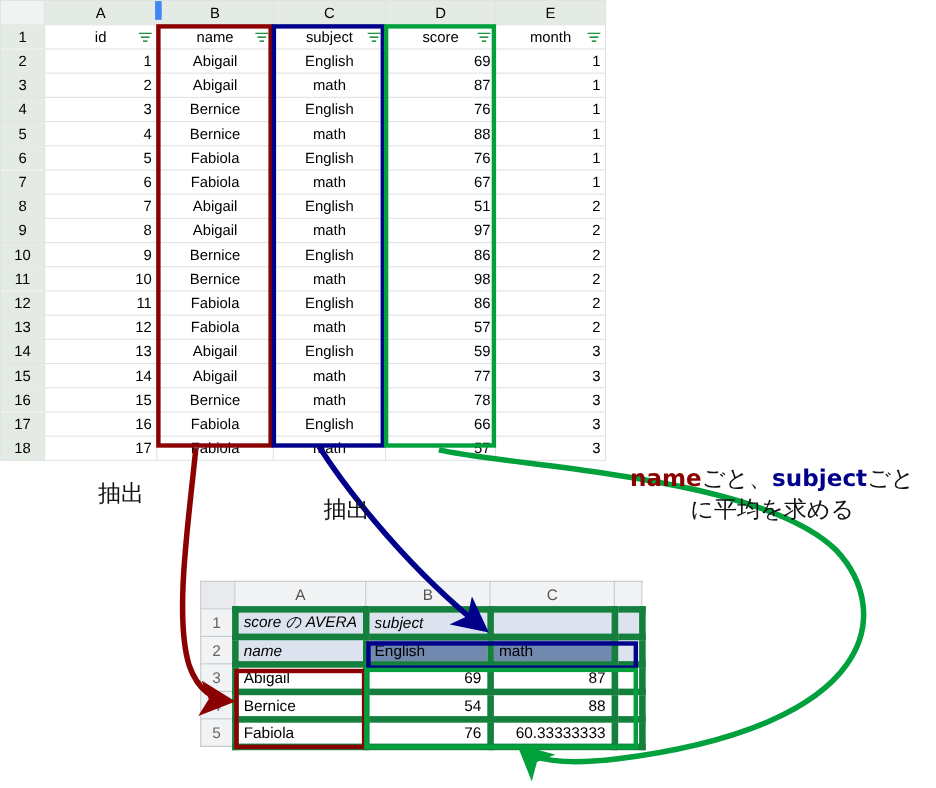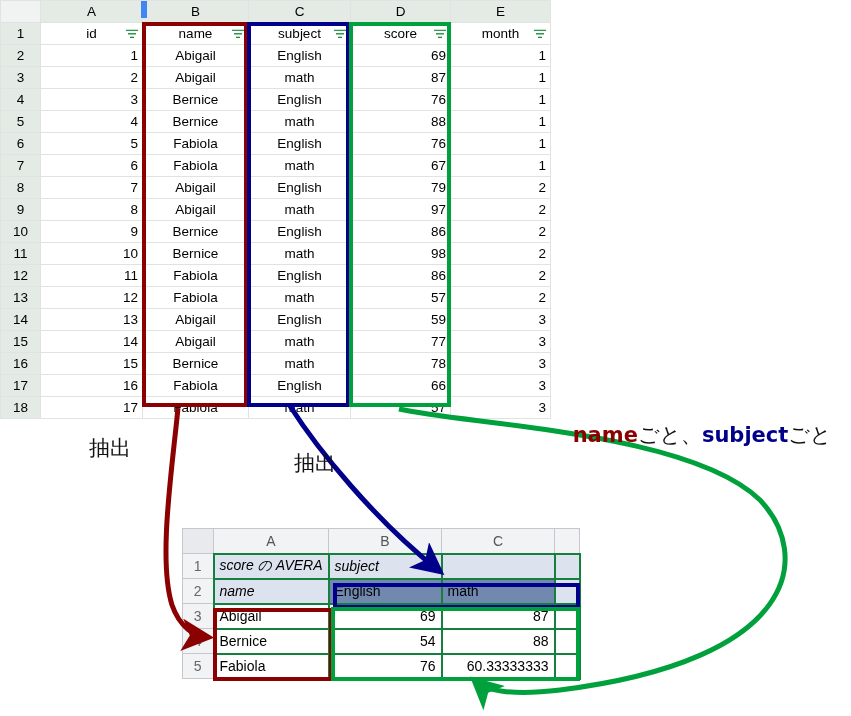--- a/index.html
+++ b/index.html
@@ -35,21 +35,21 @@
   .cell-num{text-align:right;}
   .hdr-cell{font-weight:bold;position:relative;}
   .filter-ico{position:absolute;right:4px;top:50%;transform:translateY(-50%);
     display:block;width:12px;height:9px;}
   .blue-split{position:absolute;background:#4285f4;z-index:20;}
 
   
   #pivot-sheet{left:182px;top:528px;}
   #pivot-sheet td,#pivot-sheet th{
     font-size:14px;color:#000;padding:0 5px;height:25px;
-    border:2px solid #15803d;box-sizing:border-box;
+    border:6px solid #15803d;box-sizing:border-box;
     overflow:hidden;white-space:nowrap;font-weight:normal;
   }
   #pivot-sheet .colhdr{background:#f1f3f4;color:#555;border:1px solid #c4c8cb;height:19px;}
   #pivot-sheet .rowhdr{background:#f1f3f4;color:#666;border:1px solid #c4c8cb;}
   #pivot-sheet .corner{background:#e8eaed;border:1px solid #c4c8cb;}
   .pv-title{background:#dde3ee;font-style:italic;}
   .pv-name{background:#dde3ee;font-style:italic;}
   .pv-subjhdr{background:#7189ae;color:#ffffff;}
   .pv-rowname{background:#ffffff;}
   .pv-val{background:#ffffff;text-align:right;}
@@ -178,21 +178,21 @@
     <td class="cell-txt">Fabiola</td>
     <td class="cell-txt">math</td>
     <td class="cell-num">67</td>
     <td class="cell-num">1</td>
   </tr>
   <tr>
     <td class="rowhdr">8</td>
     <td class="cell-num">7</td>
     <td class="cell-txt">Abigail</td>
     <td class="cell-txt">English</td>
-    <td class="cell-num">79</td>
+    <td class="cell-num">51</td>
     <td class="cell-num">2</td>
   </tr>
   <tr>
     <td class="rowhdr">9</td>
     <td class="cell-num">8</td>
     <td class="cell-txt">Abigail</td>
     <td class="cell-txt">math</td>
     <td class="cell-num">97</td>
     <td class="cell-num">2</td>
   </tr>
@@ -358,13 +358,14 @@
 <div class="anno anno-center" style="left:40px;top:435px;width:140px;">
   <div>抽出</div>
 </div>
 
 <div class="anno anno-center" style="left:245px;top:450px;width:140px;">
   <div>抽出</div>
 </div>
 
 <div class="anno anno-center" style="left:552px;top:422px;width:300px;">
   <div><span class="kw-red">name</span><span>ごと、</span><span class="kw-blue">subject</span><span>ごと</span></div>
+  <div>に平均を求める</div>
 </div>
 
 </body></html>

